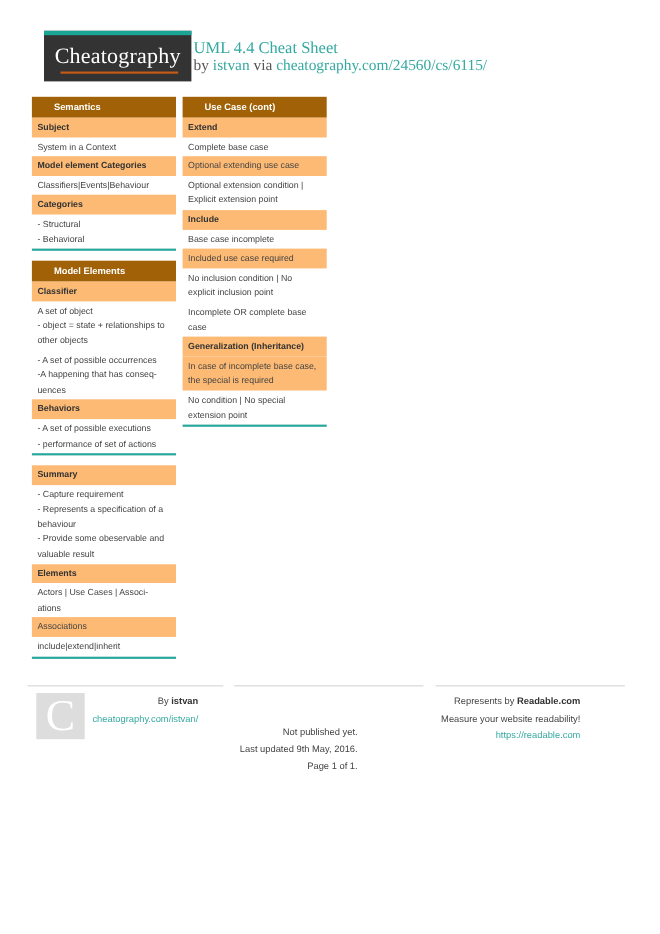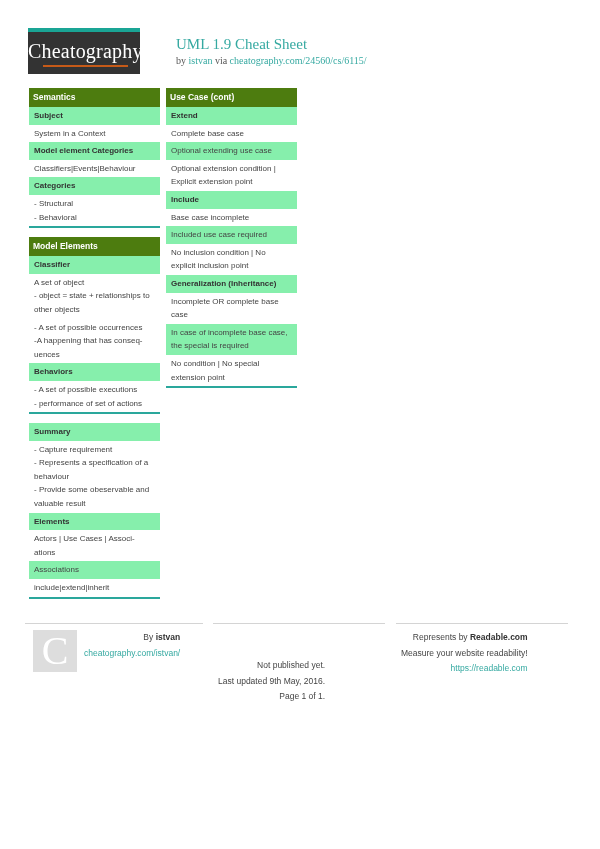--- a/index.html
+++ b/index.html
@@ -1,47 +1,47 @@
 <!DOCTYPE html>
 <html><head>
   <meta charset="utf-8">
   <style>
     * { box-sizing: border-box; margin: 0; padding: 0; }
     html, body { width: 600px; height: 849px; background: #ffffff; overflow: hidden; }
     body { position: relative; font-family: "Liberation Sans", sans-serif; color: #333333; }
 
     .logo {
-      position: absolute; left: 28px; top: 28px; width: 112px; height: 46px;
+      position: absolute; left: 40px; top: 28px; width: 134px; height: 46px;
       background: #333333; border-top: 4px solid #1aa595;
     }
     .logo-text {
       position: absolute; left: 0; right: 0; top: 8px; text-align: center;
       font-family: "Liberation Serif", serif; font-size: 20px; color: #ffffff; letter-spacing: 0.2px;
     }
     .logo-underline {
       position: absolute; left: 15px; right: 12px; top: 33px; height: 1.5px;
       background: #c65a18;
     }
 
     .title-block { position: absolute; left: 176px; top: 35px; font-family: "Liberation Serif", serif; }
     .title { font-size: 15px; color: #2aa198; color: #35a9a1; line-height: 18px; }
-    .byline { font-size: 10px; color: #555555; line-height: 16px; }
+    .byline { font-size: 14px; color: #555555; line-height: 16px; }
     .byline .link { color: #35a9a1; }
 
     .col { position: absolute; width: 131px; }
     .col-left { left: 29px; top: 88px; }
     .col-right { left: 166px; top: 88px; }
 
     .section { margin-bottom: 9px; border-bottom: 2px solid #2aa198; border-bottom-color: #2aa79c; }
     .section-header {
-      background: #4d7c0f; color: #ffffff; font-size: 8.5px; font-weight: bold;
-      height: 19px; line-height: 19px; padding-left: 4px;
+      background: #a16207; color: #ffffff; font-size: 8.5px; font-weight: bold;
+      height: 19px; line-height: 19px; padding-left: 20px;
     }
     .row { font-size: 8px; line-height: 13.6px; padding: 2px 4px 2px 5px; color: #444444; }
-    .row.shade { background: #86efac; }
+    .row.shade { background: #fdba74; }
     .row.bold { font-weight: bold; color: #333333; }
     .row .line { display: block; }
 
     .footer-line { position: absolute; top: 623px; height: 1px; background: #d4d4d4; }
     .avatar {
       position: absolute; left: 33px; top: 630px; width: 44px; height: 42px;
       background: #dddddd; color: #ffffff; text-align: center;
       font-family: "Liberation Serif", serif; font-size: 40px; line-height: 42px;
     }
     .foot-col { position: absolute; top: 630px; font-size: 8.5px; line-height: 15.5px; color: #444444; text-align: right; }
@@ -50,21 +50,21 @@
   </style>
 </head>
 <body>
 
 <div class="logo">
   <div class="logo-text">Cheatography</div>
   <div class="logo-underline"></div>
 </div>
 
 <div class="title-block">
-  <div class="title">UML 1.9 Cheat Sheet</div>
+  <div class="title">UML 4.4 Cheat Sheet</div>
   <div class="byline">
     <span>by</span>
     <span class="link">istvan</span>
     <span>via</span>
     <span class="link">cheatography.com/24560/cs/6115/</span>
   </div>
 </div>
 
 <div class="col col-left">
   <div class="section">
@@ -168,26 +168,26 @@
         <div class="row">
           <span class="line">Base case incomplete</span>
         </div>
         <div class="row shade">
           <span class="line">Included use case required</span>
         </div>
         <div class="row">
           <span class="line">No inclusion condition | No</span>
           <span class="line">explicit inclusion point</span>
         </div>
-        <div class="row shade bold">
-          <span class="line">Generalization (Inheritance)</span>
-        </div>
         <div class="row">
           <span class="line">Incomplete OR complete base</span>
           <span class="line">case</span>
+        </div>
+        <div class="row shade bold">
+          <span class="line">Generalization (Inheritance)</span>
         </div>
         <div class="row shade">
           <span class="line">In case of incomplete base case,</span>
           <span class="line">the special is required</span>
         </div>
         <div class="row">
           <span class="line">No condition | No special</span>
           <span class="line">extension point</span>
         </div>
       </div>

